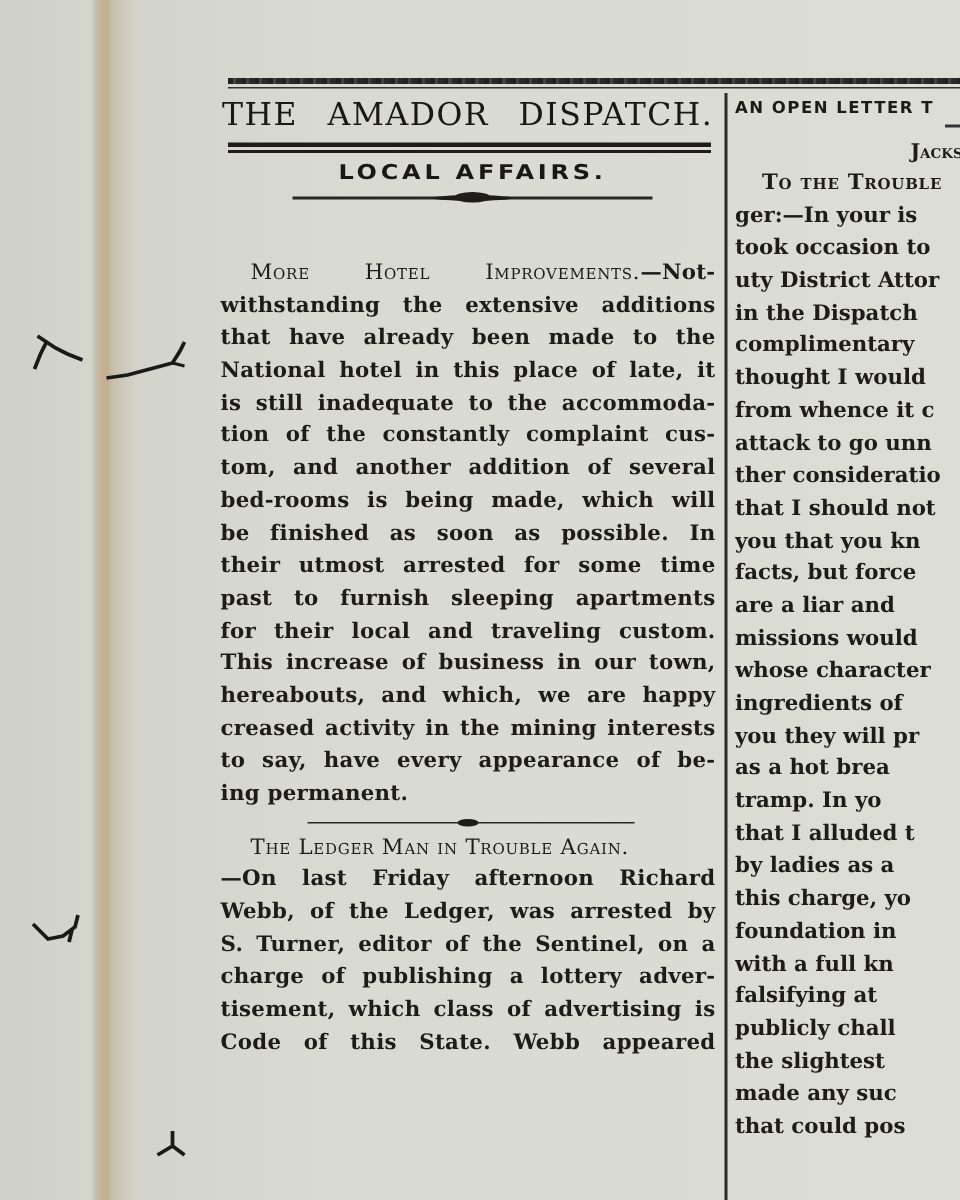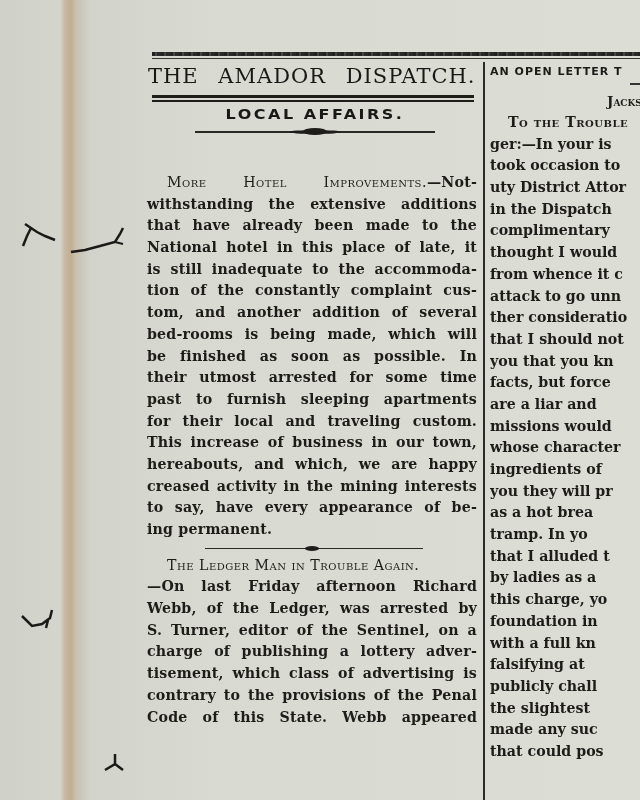--- a/index.html
+++ b/index.html
@@ -151,21 +151,20 @@
 
     <div>
       <div class="line-text indent last">
         <span class="smallcaps">The Ledger Man in Trouble Again.</span>
       </div>
       <div class="line-text">—On last Friday afternoon Richard</div>
       <div class="line-text">Webb, of the Ledger, was arrested by</div>
       <div class="line-text">S. Turner, editor of the Sentinel, on a</div>
       <div class="line-text">charge of publishing a lottery adver-</div>
       <div class="line-text">tisement, which class of advertising is</div>
-      <div class="line-text">contrary to the provisions of the Penal</div>
       <div class="line-text">Code of this State. Webb appeared</div>
     </div>
   </div>
 
   <div class="col-right">
     <div class="col-right-inner">
       <div class="right-head">AN OPEN LETTER T</div>
       <div class="right-dash">
           <span></span>
         </div>

